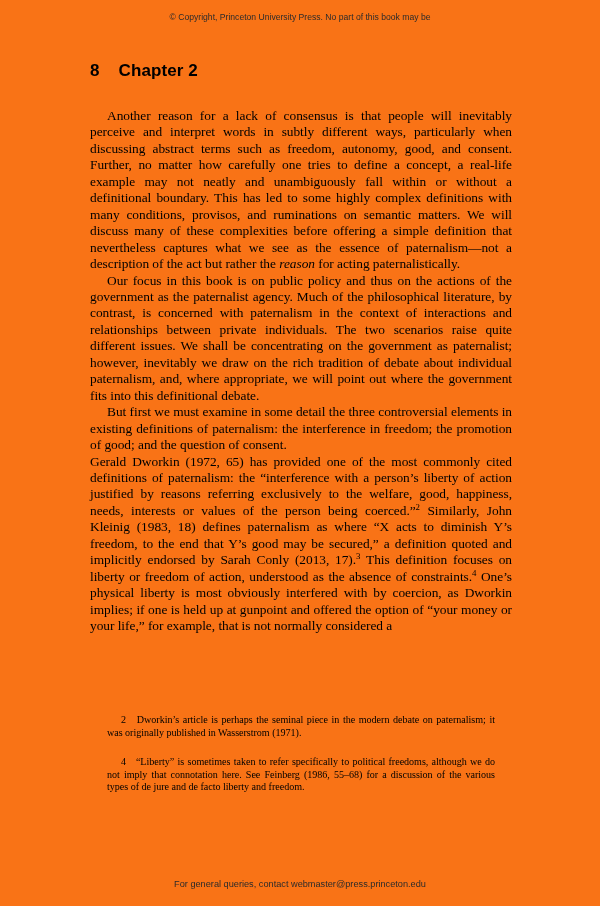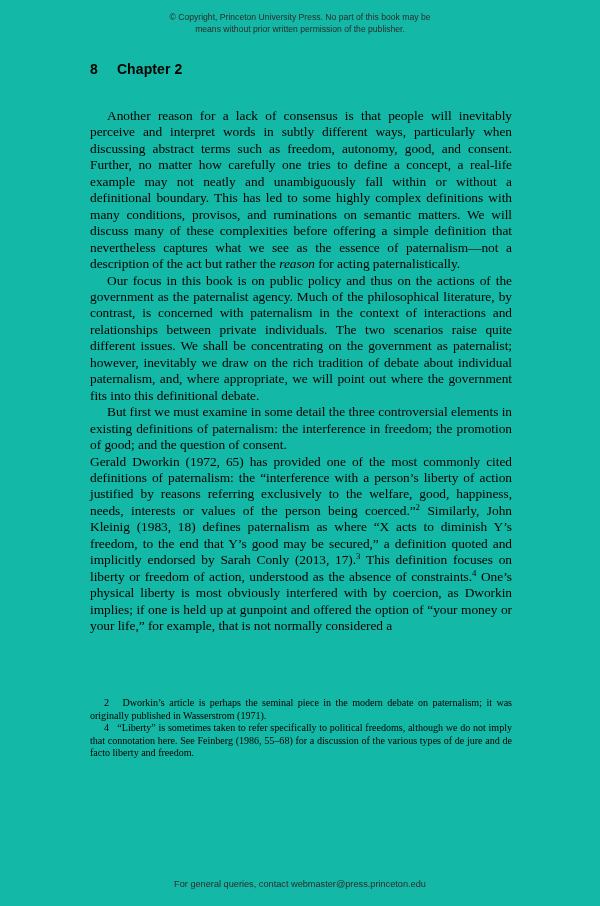--- a/index.html
+++ b/index.html
@@ -14,21 +14,21 @@
     font-family: "Liberation Serif", "DejaVu Serif", serif;
     color: #000000;
     overflow: hidden;
   }
 
   .page {
     position: absolute;
     inset: 0;
     width: 600px;
     height: 906px;
-    background: #14b8a6;
+    background: #f97316;
   }
 
   
   .copyright-notice {
     position: absolute;
     left: 128px;
     top: 11px;
     width: 344px;
     font-family: "Liberation Sans", "DejaVu Sans", sans-serif;
     font-size: 8.6px;
@@ -38,21 +38,21 @@
   }
   .copyright-notice .cline { display: block; white-space: nowrap; }
 
   
   .running-head {
     position: absolute;
     left: 90px;
     top: 61px;
     font-family: "Liberation Sans", "DejaVu Sans", sans-serif;
     font-weight: bold;
-    font-size: 14px;
+    font-size: 17px;
     letter-spacing: 0.1px;
     color: #000;
   }
   .running-head .folio { display: inline-block; margin-right: 19px; }
 
   
   .text-column {
     position: absolute;
     left: 90px;
     top: 108px;
@@ -90,21 +90,21 @@
   em { font-style: italic; }
 
   
   .footnotes {
     position: absolute;
     left: 90px;
     top: 697px;
     width: 422px;
   }
   p.footnote {
-    margin: 0;
+    margin: 17px;
     font-size: 10.1px;
     line-height: 12.5px;
     text-align: justify;
     letter-spacing: -0.03px;
   }
   p.footnote .fn-num {
     display: inline-block;
     text-indent: 0;
   }
   p.footnote { text-indent: 14px; }
@@ -121,21 +121,20 @@
     color: #2b2b2b;
   }
 </style>
 </head>
 <body>
 
 <div class="page">
 
   <div class="copyright-notice">
     <span class="cline">© Copyright, Princeton University Press. No part of this book may be</span>
-    <span class="cline">means without prior written permission of the publisher.</span>
   </div>
 
   <div class="running-head">
     <span class="folio">8</span><span>Chapter 2</span>
   </div>
 
   <div class="text-column">
 
     <p class="body-par indent"><span>Another reason for a lack of consensus is that people will inevitably perceive and interpret words in subtly different ways, particularly when discussing abstract terms such as freedom, autonomy, good, and consent. Further, no matter how carefully one tries to define a concept, a real-life example may not neatly and unambiguously fall within or without a definitional boundary. This has led to some highly complex definitions with many conditions, provisos, and ruminations on semantic matters. We will discuss many of these complexities before offering a simple definition that nevertheless captures what we see as the essence of paternalism—not a description of the act but rather the </span><em>reason</em><span> for acting paternalistically.</span></p>
 

